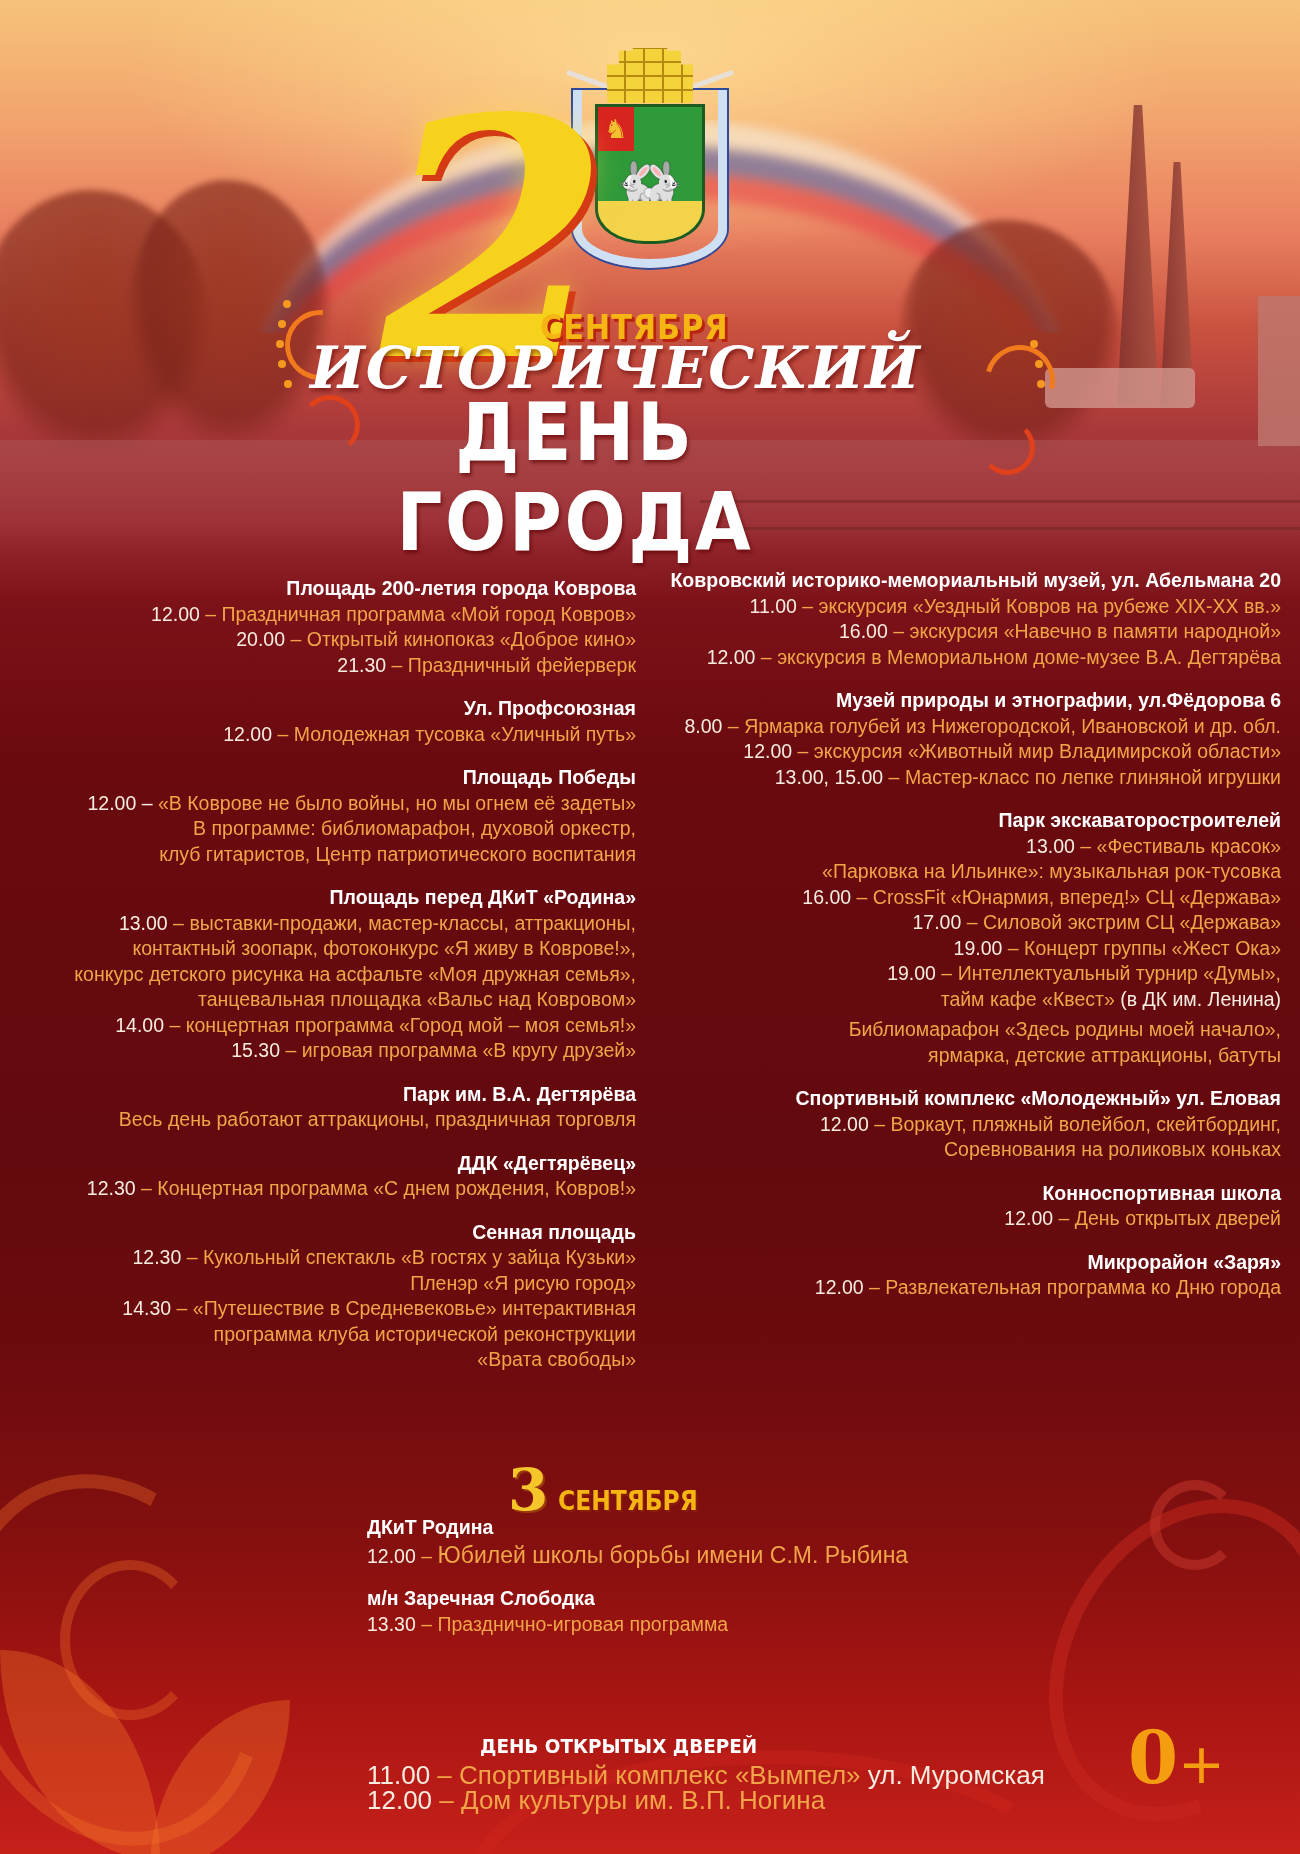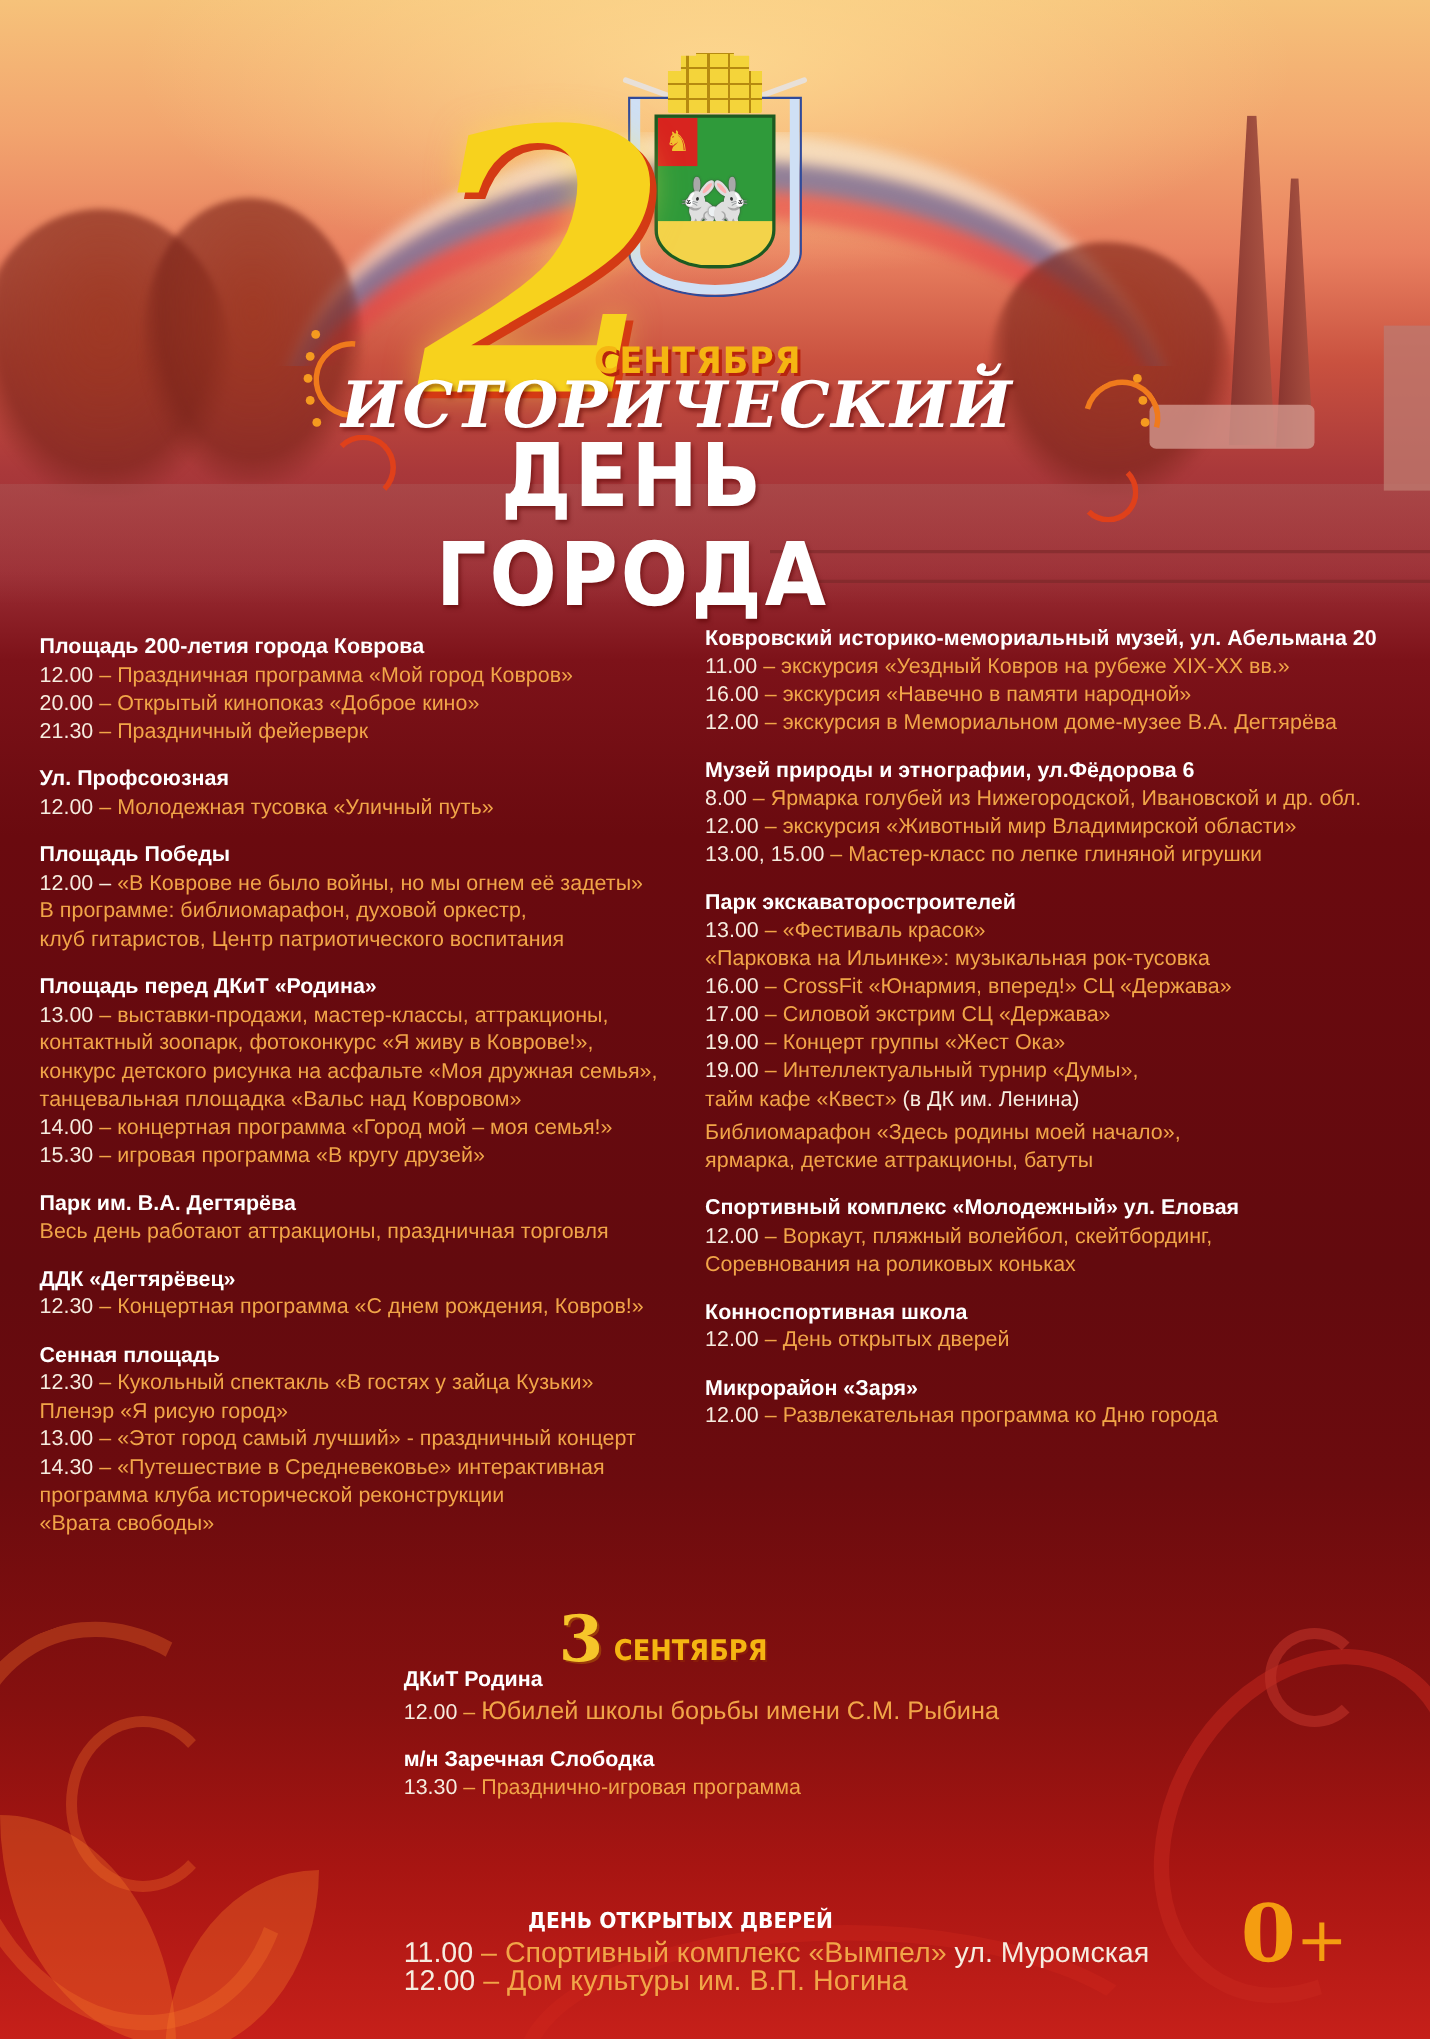--- a/index.html
+++ b/index.html
@@ -147,21 +147,21 @@
   }
   .swirl {
     position: absolute; border-radius: 50%;
     border: 5px solid #f07a1c; border-right-color: transparent; border-bottom-color: transparent;
   }
   .dots span {
     position: absolute; width: 8px; height: 8px; border-radius: 50%; background: #f59a1f;
   }
 
   
-  .col { position: absolute; font-size: 19.5px; line-height: 25.5px; }
+  .col { position: absolute; font-size: 19.5px; line-height: 25.5px; text-align: right; }
   .col.left { left: 36px; top: 576px; width: 600px; }
   .col.right { left: 641px; top: 568px; width: 640px; }
   .block { margin-bottom: 18px; }
   .heading { font-weight: bold; color: #ffffff; font-size: 19.5px; white-space: nowrap; }
   .line { white-space: nowrap; color: #f1a548; }
   .line .t { color: #f6ecdf; }
   .line .w { color: #f6ecdf; }
 
   
   .sept3 {
@@ -297,21 +297,20 @@
       <div class="line">Весь день работают аттракционы, праздничная торговля</div>
     </div>
     <div class="block">
       <div class="heading">ДДК «Дегтярёвец»</div>
       <div class="line"><span class="t">12.30</span><span> – </span><span>Концертная программа «С днем рождения, Ковров!»</span></div>
     </div>
     <div class="block">
       <div class="heading">Сенная площадь</div>
       <div class="line"><span class="t">12.30</span><span> – </span><span>Кукольный спектакль «В гостях у зайца Кузьки»</span></div>
       <div class="line">Пленэр «Я рисую город»</div>
-      <div class="line"><span class="t">13.00</span><span> – </span><span>«Этот город самый лучший» - праздничный концерт</span></div>
       <div class="line"><span class="t">14.30</span><span> – </span><span> «Путешествие в Средневековье» интерактивная</span></div>
       <div class="line">программа  клуба исторической реконструкции</div>
       <div class="line"> «Врата свободы»</div>
     </div>
   </div>
 
   <div class="col right">
     <div class="block">
       <div class="heading">Ковровский историко-мемориальный музей, ул. Абельмана 20</div>
       <div class="line"><span class="t">11.00</span><span> – </span><span>экскурсия  «Уездный Ковров на рубеже XIX-XX вв.»</span></div>

